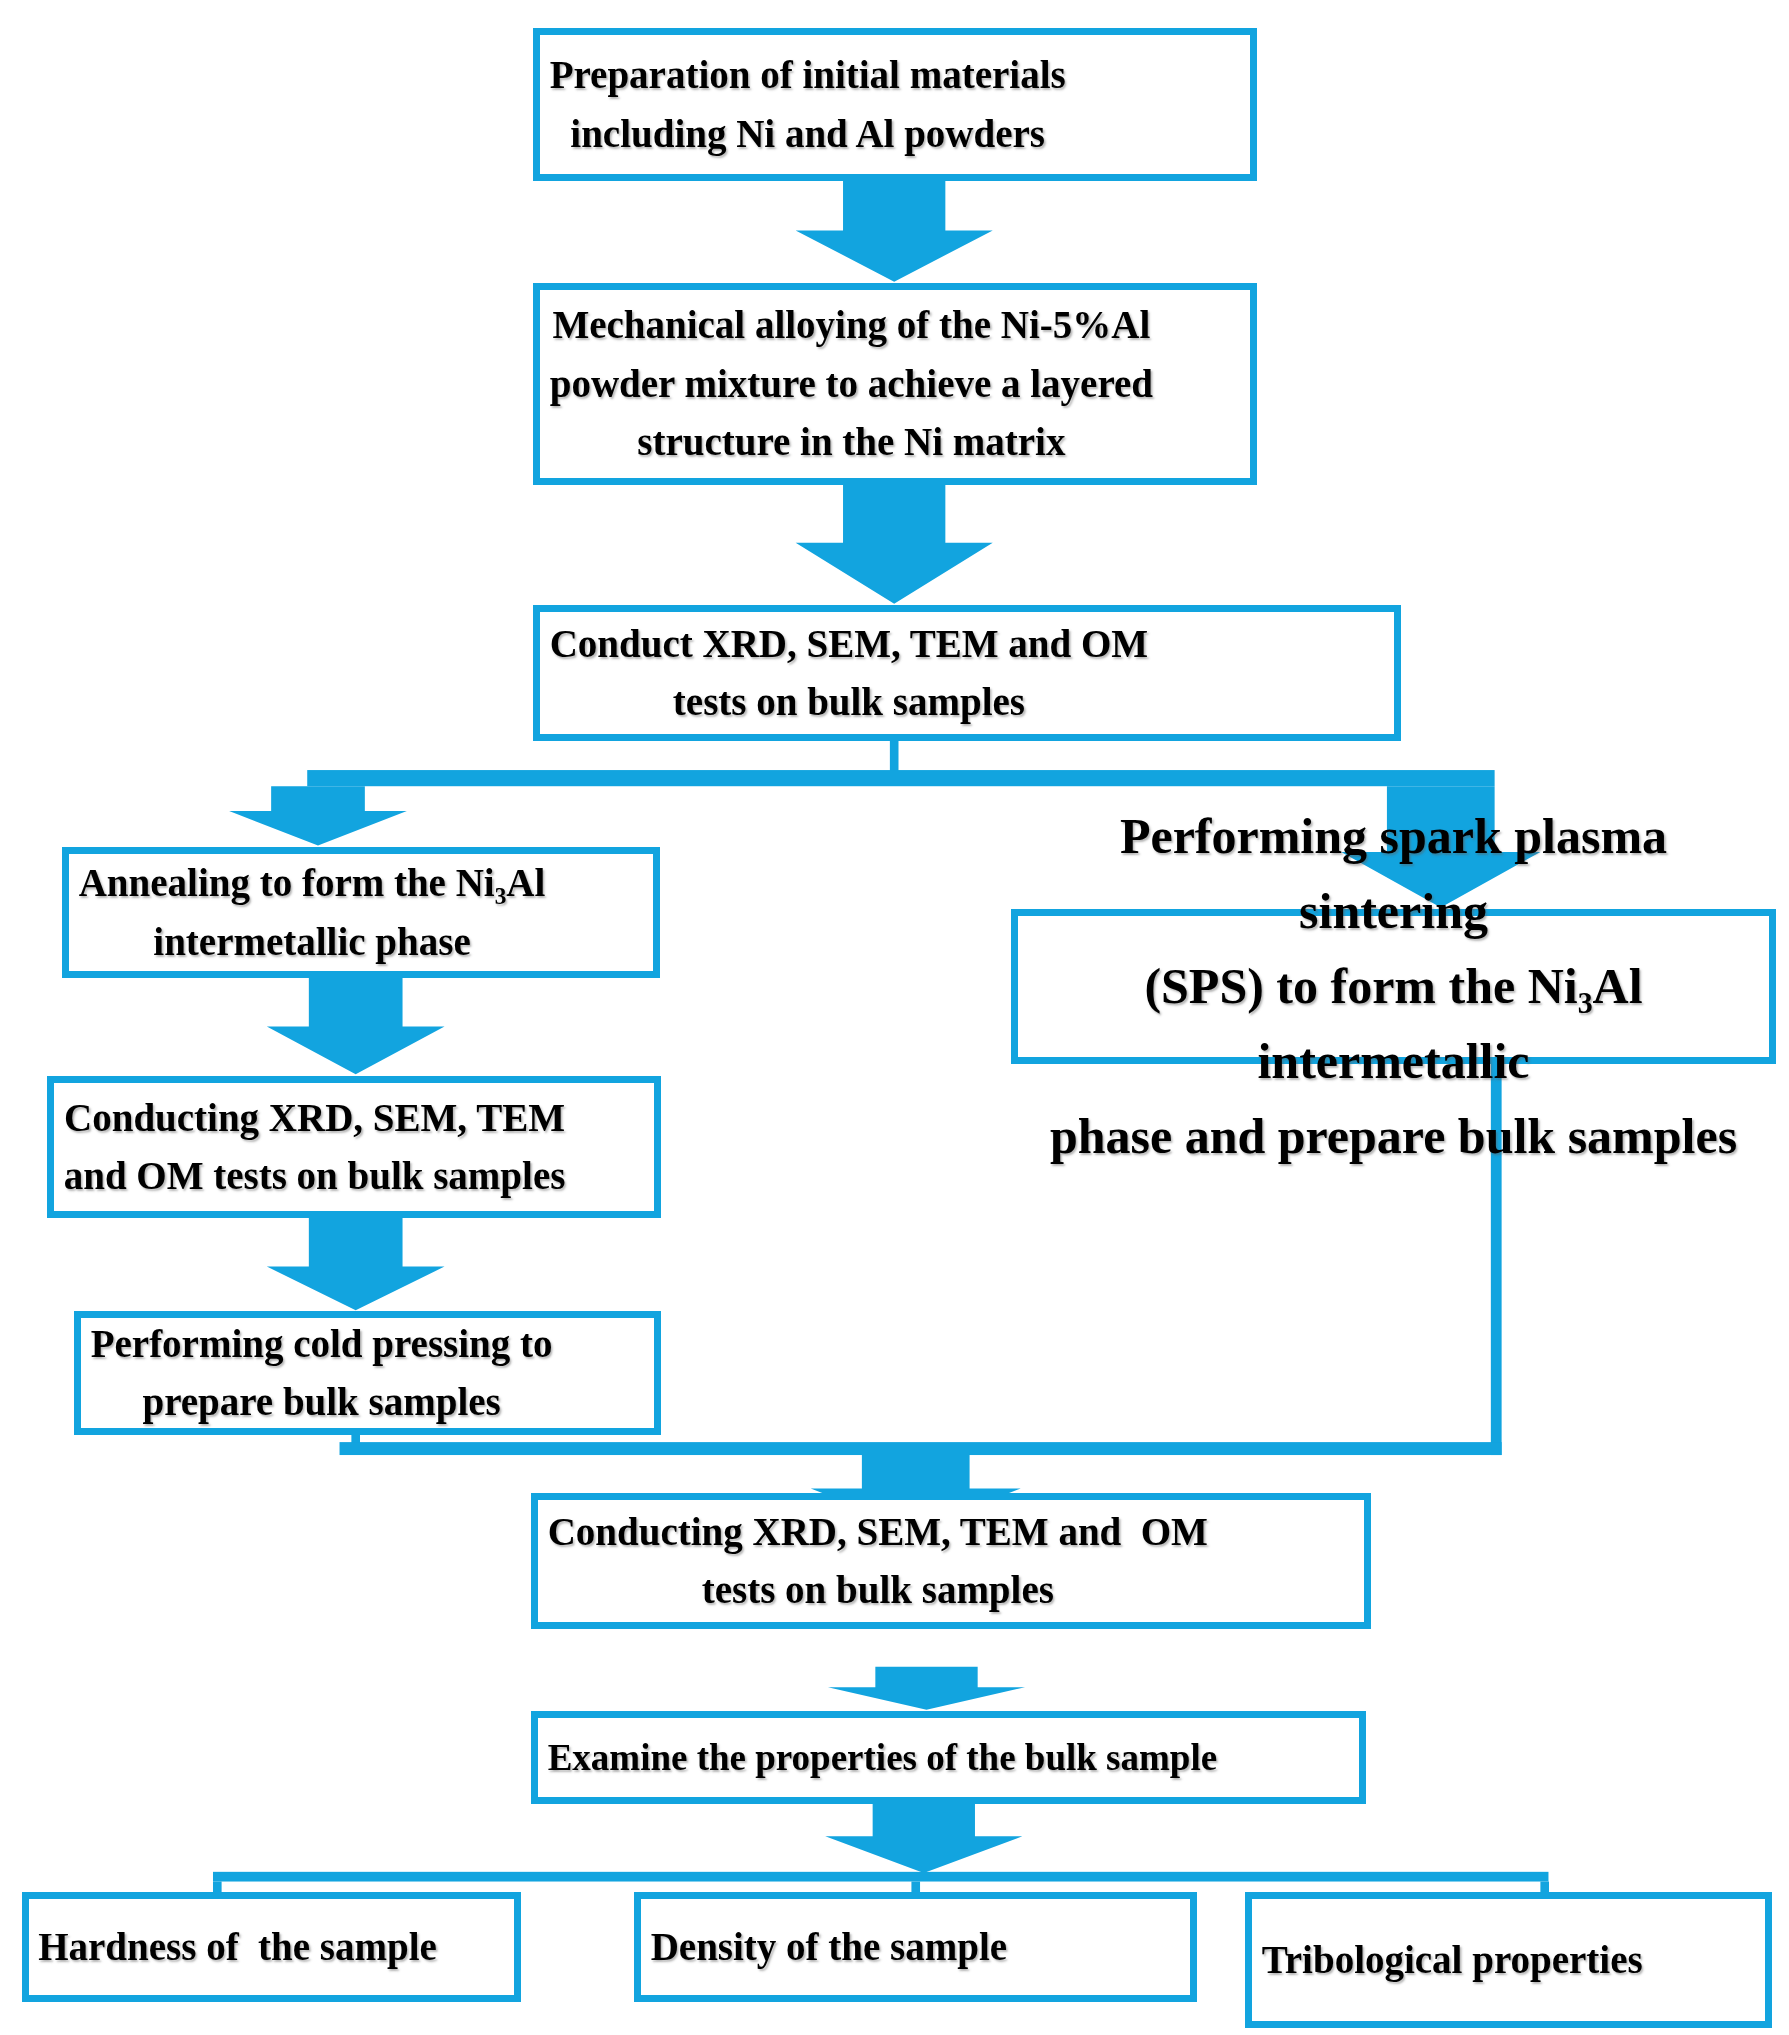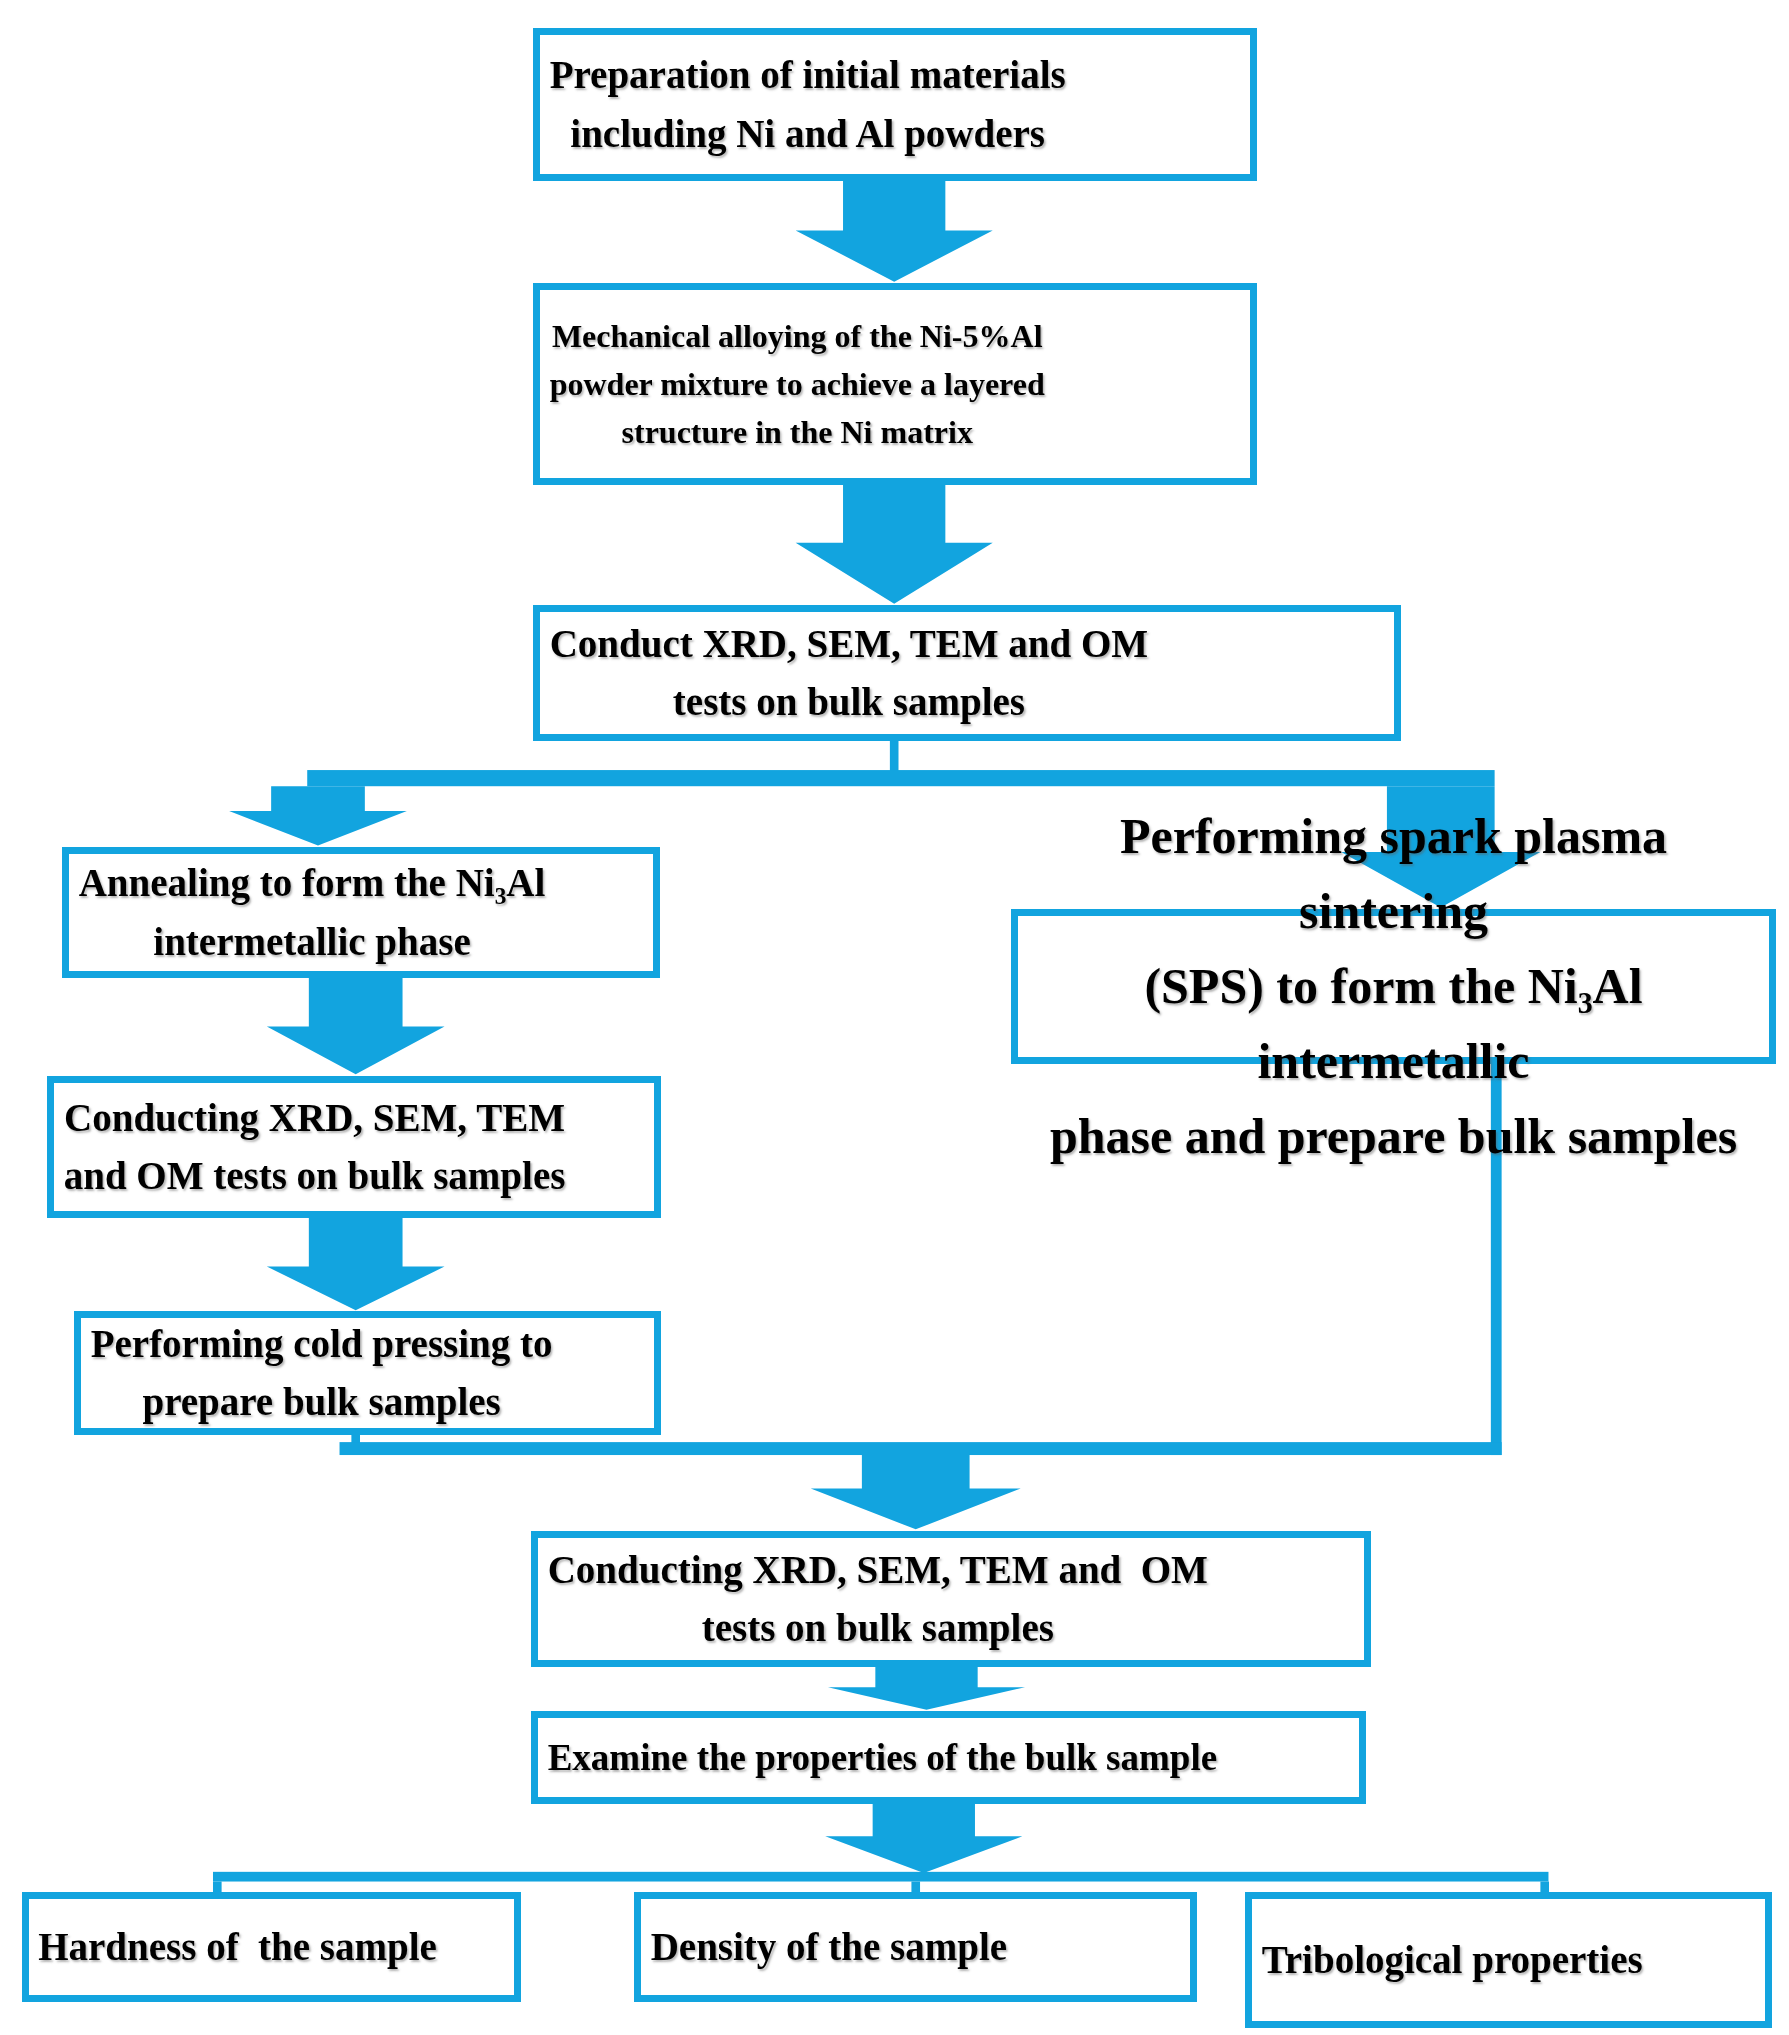--- a/index.html
+++ b/index.html
@@ -35,21 +35,21 @@
   }
   .node .label {
     white-space: pre-wrap;
     font-weight: 700;
     color: #000000;
     font-size: 39px;
     line-height: 1.5;
     padding: 2.2px 9.7px;
     text-shadow: 1.6px 2.2px 2.2px rgba(90,90,90,0.45);
   }
-  .node-ma .label        { font-size: 32px; }
+  .node-ma .label        { font-size: 39px; }
   .node-sps .label       { font-size: 50px; }
   .node-examine .label   { font-size: 37px; }
   .node-hardness .label,
   .node-density .label,
   .node-tribology .label { font-size: 39px; }
 </style>
 </head>
 <body>
 
 <div class="canvas">
@@ -123,21 +123,21 @@
   <div class="node node-tests2" style="left:47px; top:1076px; width:614px; height:142px;">
     <span class="label">Conducting XRD, SEM, TEM
 and OM tests on bulk samples</span>
   </div>
 
   <div class="node node-cold" style="left:74px; top:1311px; width:587px; height:124px;">
     <span class="label">Performing cold pressing to
 prepare bulk samples</span>
   </div>
 
-  <div class="node node-tests3" style="left:531px; top:1531px; width:840px; height:136px;">
+  <div class="node node-tests3" style="left:531px; top:1493px; width:840px; height:136px;">
     <span class="label">Conducting XRD, SEM, TEM and  OM
 tests on bulk samples</span>
   </div>
 
   <div class="node node-hardness" style="left:21.5px; top:1892px; width:499px; height:110px;">
     <span class="label">Hardness of  the sample</span>
   </div>
 
   <div class="node node-examine" style="left:531px; top:1711px; width:835px; height:93px;">
     <span class="label">Examine the properties of the bulk sample</span>

